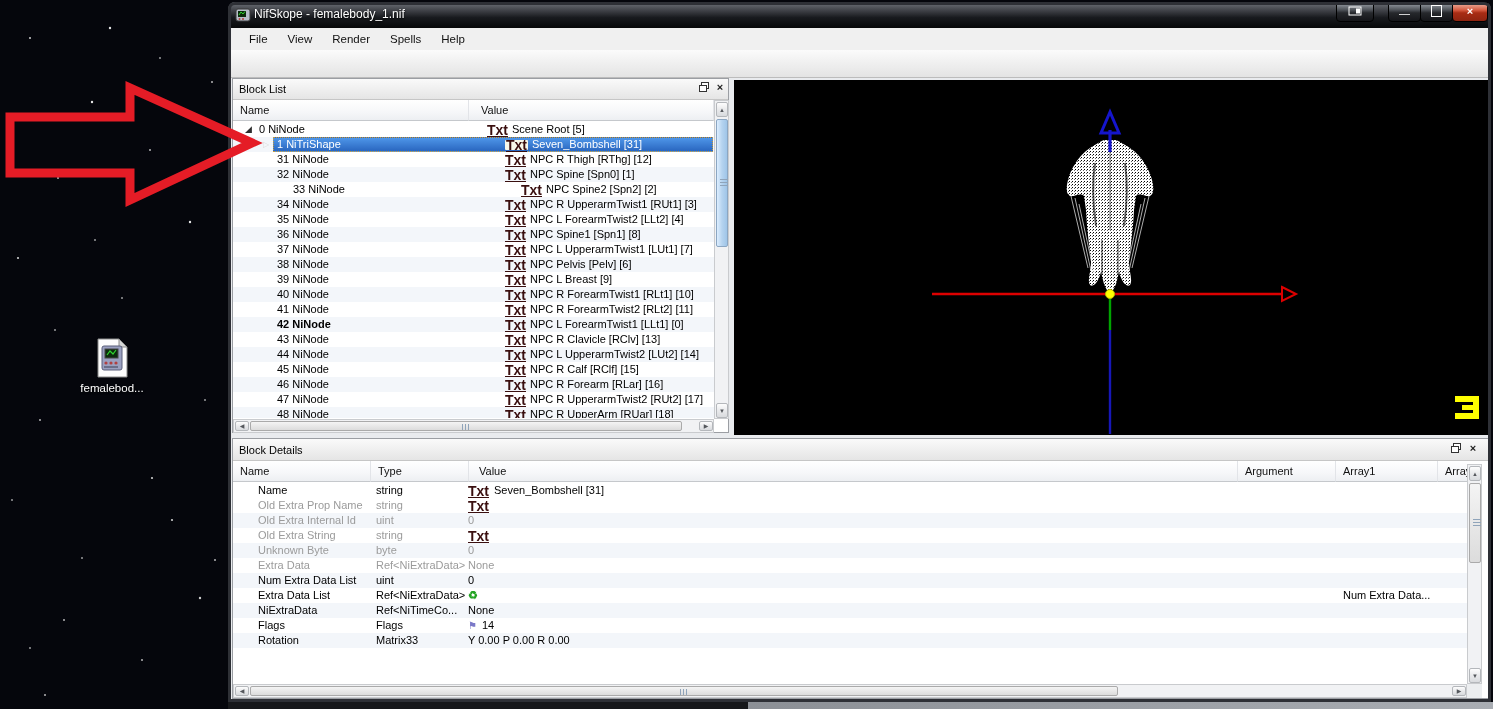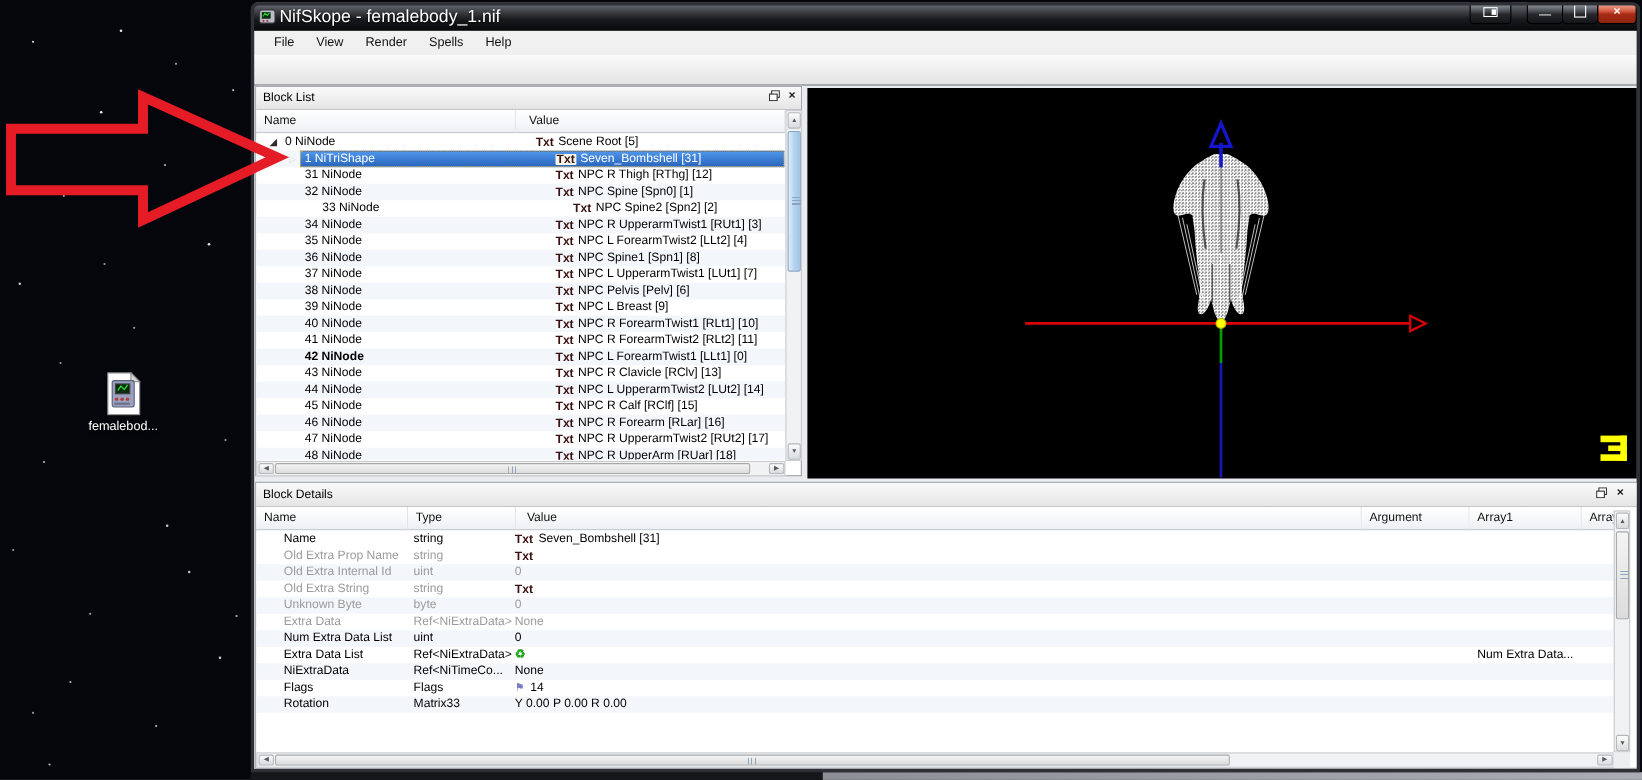--- a/index.html
+++ b/index.html
@@ -8,21 +8,21 @@
     background:#05060c;
     font-family:"Liberation Sans",sans-serif;
     -webkit-font-smoothing:antialiased;
   }
   .abs{position:absolute;}
   
   .window{left:228px;top:2px;width:1263px;height:700px;z-index:2;}
   .winframe{left:0;top:0;right:0;bottom:0;border:3px solid #2e3036;border-radius:7px 7px 0 0;pointer-events:none;z-index:9;}
   .titlebar{left:0;top:0;width:1263px;height:26px;border-radius:7px 7px 0 0;
     background:linear-gradient(#70747b,#3c3e44 35%,#181a1e 60%,#070809);}
-  .title-text{left:26px;top:5px;color:#fff;font-size:16px;text-shadow:0 1px 2px #000;white-space:nowrap;}
+  .title-text{left:26px;top:5px;color:#fff;font-size:12px;text-shadow:0 1px 2px #000;white-space:nowrap;}
   .app-icon16{left:7px;top:5px;width:16px;height:16px;}
   .winbtn{height:18px;border:1px solid #000;border-radius:0 0 4px 4px;
     background:linear-gradient(#9aa0a8,#4b4f55 40%,#26282c 55%,#141518);
     box-shadow:inset 0 1px 0 rgba(255,255,255,.45);color:#fff;text-align:center;font-size:11px;line-height:16px;}
   .winbtn.close{background:linear-gradient(#efb5a5,#d4593f 40%,#a82c14 55%,#8f2410);}
   
   .menubar{left:3px;top:26px;width:1257px;height:22px;background:#f0f0f0;display:flex;align-items:center;padding-left:8px;box-sizing:border-box;}
   .menu-item{padding:3px 10px;font-size:11.5px;color:#111;}
   .toolbar{left:3px;top:48px;width:1257px;height:28px;background:linear-gradient(#fbfbfb,#efefef 50%,#e4e4e4);border-bottom:1px solid #bcbcbc;box-sizing:border-box;}
   .grip-v{top:53px;width:4px;height:18px;background-image:radial-gradient(circle,#9a9a9a 30%,transparent 35%);background-size:4px 4px;}
@@ -43,21 +43,21 @@
   .tree-row{height:15px;display:flex;font-size:11px;line-height:15px;position:relative;white-space:nowrap;}
   .tree-row.alt{background:#f3f6fa;}
   .tr-name{width:236px;display:flex;align-items:center;overflow:hidden;position:relative;}
   .tr-val{flex:1;display:flex;align-items:center;gap:4px;padding-left:6px;overflow:hidden;position:relative;}
   .expander{width:14px;display:inline-block;font-size:8px;color:#7a7a7a;}
   .expander.expanded{color:#2e2e2e;font-size:9px;}
   .tree-row.sel::before{content:"";position:absolute;left:40px;right:1px;top:0;bottom:0;
     background:linear-gradient(#4e95e8,#2a67c0);border:1px dotted #c89a3a;box-sizing:border-box;}
   .tree-row.sel span{color:#fff;position:relative;}
   .tree-row.sel .expander{color:#dcdcdc;}
-  .txt-chip{font-size:11px;font-weight:bold;color:#3a0f0f;line-height:10px;position:relative;}
+  .txt-chip{font-size:14px;font-weight:bold;color:#3a0f0f;line-height:10px;position:relative;text-decoration:underline;}
   .tree-row.sel .txt-chip{background:#f8f8ea;color:#3a0f0f;border-radius:1px;padding:0 1px;}
   
   .bd-row{height:15px;position:relative;font-size:11px;line-height:15px;white-space:nowrap;color:#000;}
   .bd-row.alt{background:#f3f6fa;}
   .bd-row.dim{color:#9b9b9b;}
   .bd-name{position:absolute;left:25px;}
   .bd-type{position:absolute;left:143px;width:100px;overflow:hidden;}
   .bd-val{position:absolute;left:235px;display:flex;gap:5px;align-items:center;height:15px;}
   .bd-arr1{position:absolute;left:1110px;}
   .flag-ico{color:#7b79c8;font-size:10px;}

